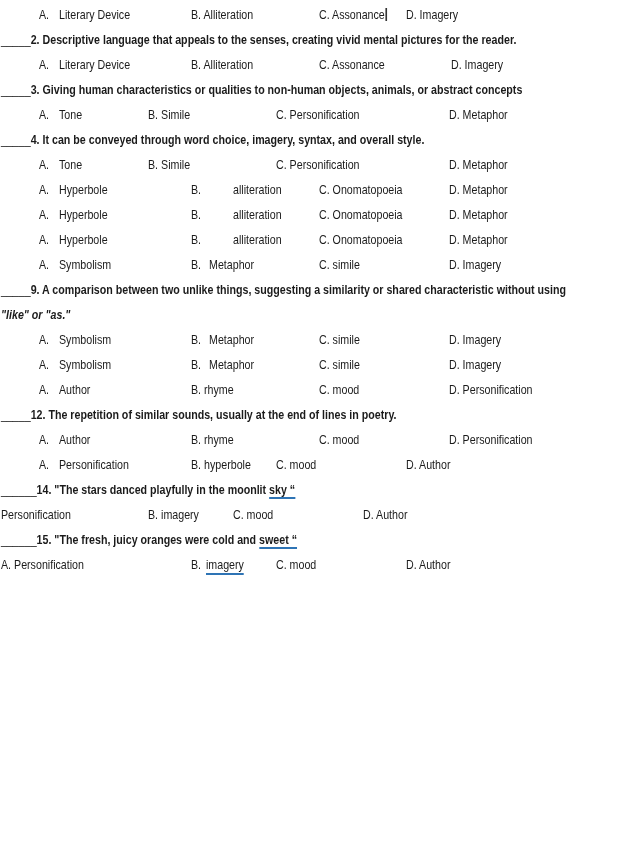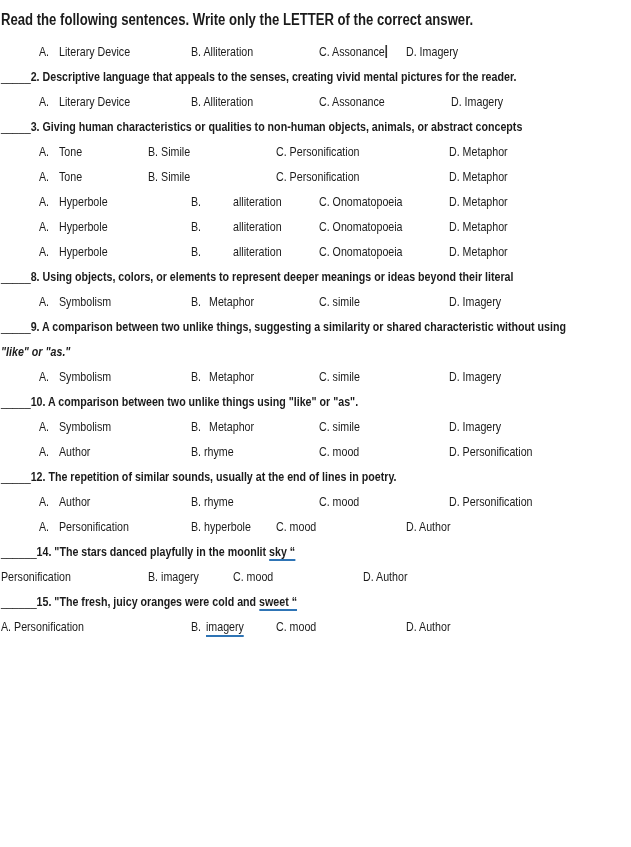--- a/index.html
+++ b/index.html
@@ -16,23 +16,20 @@
   .opt-seg{position:absolute;top:0;line-height:17px;}
   .b{font-weight:bold;}
   .i{font-style:italic;}
   .u{border-bottom:2px solid var(--underline,#2e74b5);padding-bottom:0px;}
   .caret{display:inline-block;width:1.5px;height:13px;background:#333;vertical-align:-2px;margin-left:1px;}
 </style>
 </head>
 <body style="background: rgb(255, 255, 255); color: rgb(27, 27, 27);">
 
 <main class="page">
-  <div class="title">
-    <span class="cond">Read the following sentences. Write only the LETTER of the correct answer.</span>
-  </div>
   <div>
       <div class="q-block">
         <div class="opt-row">
           <span class="opt-seg cond" style="left: 38px;">A.</span>
           <span class="opt-seg cond" style="left: 58px;">Literary Device</span>
           <span class="opt-seg cond" style="left: 190px;">B. Alliteration</span>
           <span class="opt-seg cond" style="left: 318px;">C. Assonance<span class="caret"></span></span>
           <span class="opt-seg cond" style="left: 405px;">D. Imagery</span>
         </div>
       </div>
@@ -50,20 +47,21 @@
         <div class="q-line"><span class="cond"><span>_____</span><span class="b">3. Giving human characteristics or qualities to non-human objects, animals, or abstract concepts</span></span></div>
         <div class="opt-row">
           <span class="opt-seg cond" style="left: 38px;">A.</span>
           <span class="opt-seg cond" style="left: 58px;">Tone</span>
           <span class="opt-seg cond" style="left: 147px;">B. Simile</span>
           <span class="opt-seg cond" style="left: 275px;">C. Personification</span>
           <span class="opt-seg cond" style="left: 448px;">D. Metaphor</span>
         </div>
       </div>
       <div class="q-block">
+        <div class="q-line"><span class="cond"><span>_____</span><span class="b">4. It can be conveyed through word choice, imagery, syntax, and overall style.</span></span></div>
         <div class="opt-row">
           <span class="opt-seg cond" style="left: 38px;">A.</span>
           <span class="opt-seg cond" style="left: 58px;">Tone</span>
           <span class="opt-seg cond" style="left: 147px;">B. Simile</span>
           <span class="opt-seg cond" style="left: 275px;">C. Personification</span>
           <span class="opt-seg cond" style="left: 448px;">D. Metaphor</span>
         </div>
       </div>
       <div class="q-block">
         <div class="opt-row">
@@ -89,21 +87,20 @@
         <div class="opt-row">
           <span class="opt-seg cond" style="left: 38px;">A.</span>
           <span class="opt-seg cond" style="left: 58px;">Hyperbole</span>
           <span class="opt-seg cond" style="left: 190px;">B.</span>
           <span class="opt-seg cond" style="left: 232px;">alliteration</span>
           <span class="opt-seg cond" style="left: 318px;">C. Onomatopoeia</span>
           <span class="opt-seg cond" style="left: 448px;">D. Metaphor</span>
         </div>
       </div>
       <div class="q-block">
-        <div class="q-line"><span class="cond"><span>_____</span><span class="b">8. Using objects, colors, or elements to represent deeper meanings or ideas beyond their literal</span></span></div>
         <div class="opt-row">
           <span class="opt-seg cond" style="left: 38px;">A.</span>
           <span class="opt-seg cond" style="left: 58px;">Symbolism</span>
           <span class="opt-seg cond" style="left: 190px;">B.</span>
           <span class="opt-seg cond" style="left: 208px;">Metaphor</span>
           <span class="opt-seg cond" style="left: 318px;">C. simile</span>
           <span class="opt-seg cond" style="left: 448px;">D. Imagery</span>
         </div>
       </div>
       <div class="q-block">
@@ -112,21 +109,20 @@
         <div class="opt-row">
           <span class="opt-seg cond" style="left: 38px;">A.</span>
           <span class="opt-seg cond" style="left: 58px;">Symbolism</span>
           <span class="opt-seg cond" style="left: 190px;">B.</span>
           <span class="opt-seg cond" style="left: 208px;">Metaphor</span>
           <span class="opt-seg cond" style="left: 318px;">C. simile</span>
           <span class="opt-seg cond" style="left: 448px;">D. Imagery</span>
         </div>
       </div>
       <div class="q-block">
-        <div class="q-line"><span class="cond"><span>_____</span><span class="b">10. A comparison between two unlike things using "like" or "as".</span></span></div>
         <div class="opt-row">
           <span class="opt-seg cond" style="left: 38px;">A.</span>
           <span class="opt-seg cond" style="left: 58px;">Symbolism</span>
           <span class="opt-seg cond" style="left: 190px;">B.</span>
           <span class="opt-seg cond" style="left: 208px;">Metaphor</span>
           <span class="opt-seg cond" style="left: 318px;">C. simile</span>
           <span class="opt-seg cond" style="left: 448px;">D. Imagery</span>
         </div>
       </div>
       <div class="q-block">

